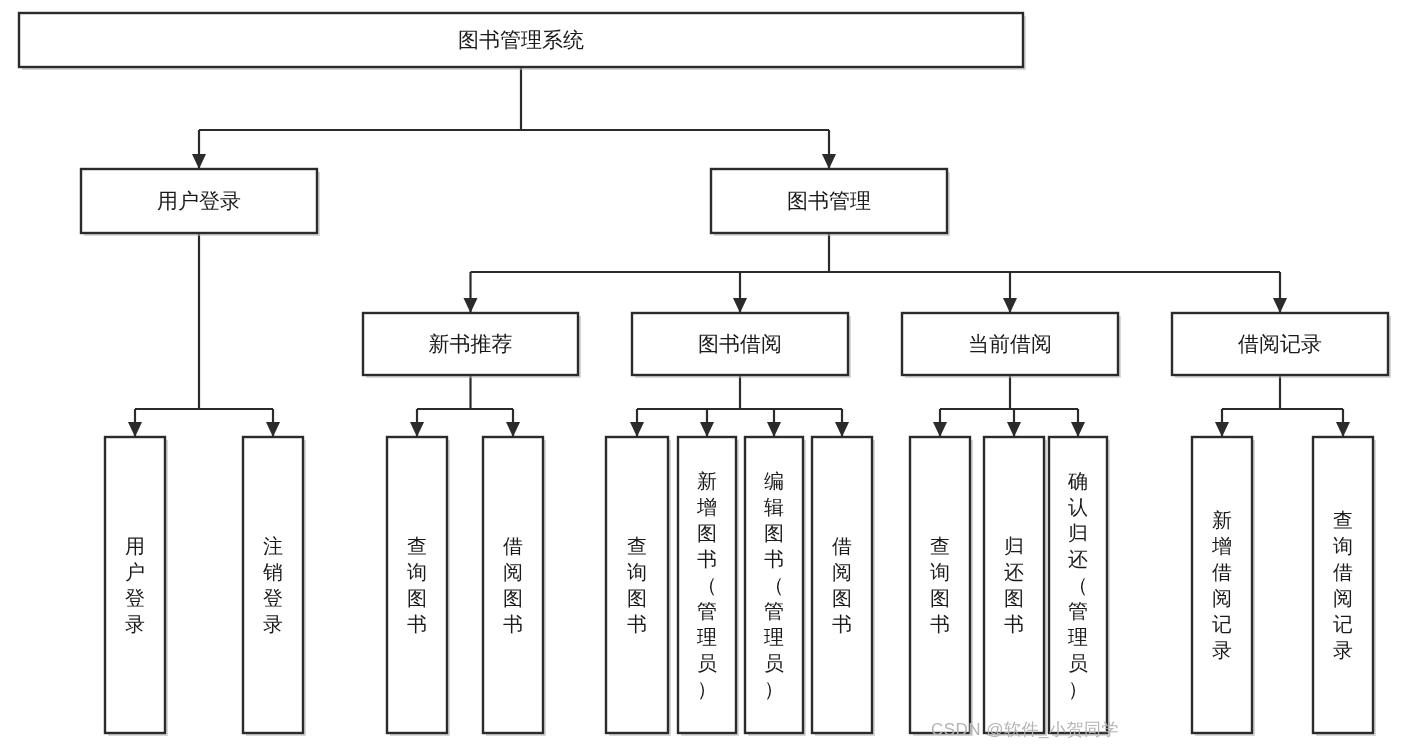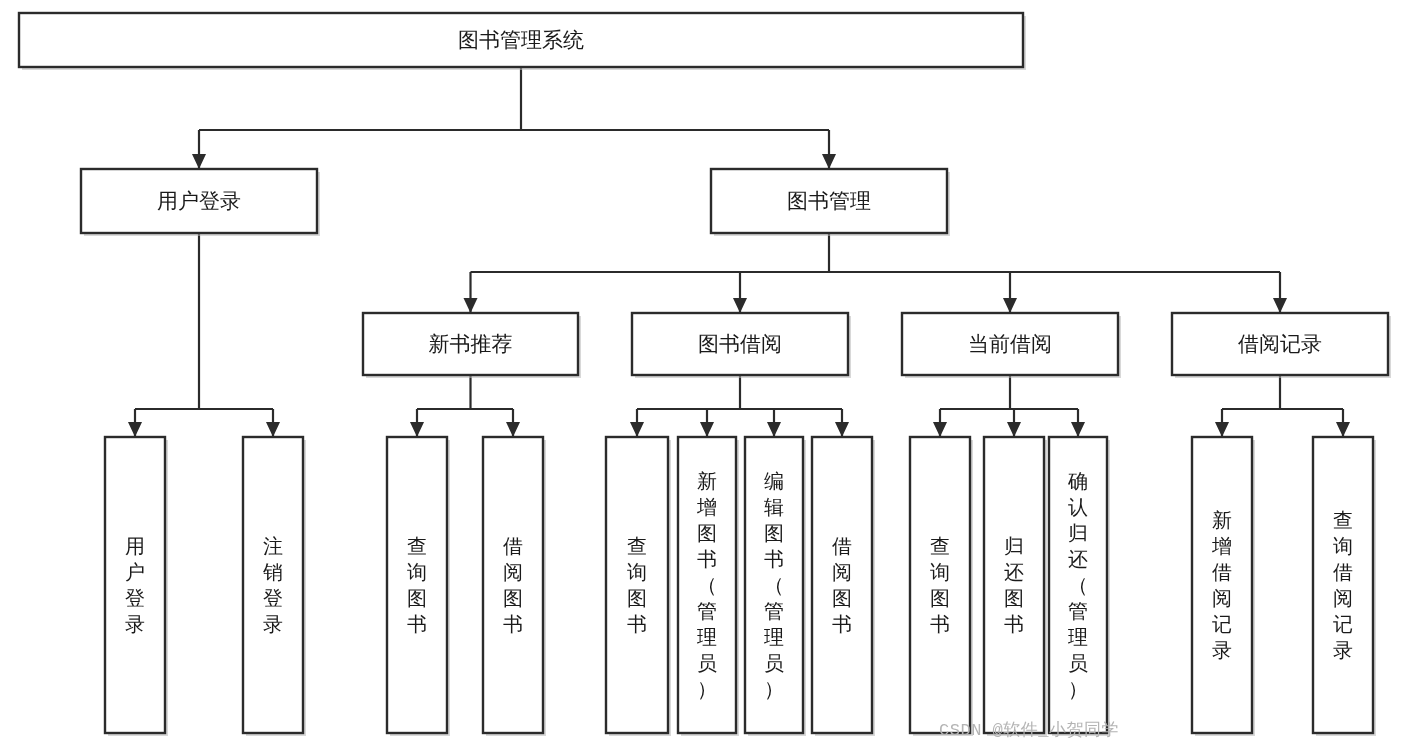--- a/index.html
+++ b/index.html
@@ -55,21 +55,21 @@
     font-family: "Liberation Sans", sans-serif;
     font-size: 20px;
     fill: #1a1a1a;
     text-anchor: middle;
     white-space: pre;
   }
   .watermark {
     position: absolute;
     right: 10px;
     bottom: 6px;
-    font-family: Liberation Mono, monospace;
+    font-family: Liberation Sans, sans-serif;
     font-size: 17px;
     color: #b4b4b4;
     letter-spacing: 0.5px;
     user-select: none;
     pointer-events: none;
     margin-top: 32px;
   }
 </style>
 </head>
 <body>

